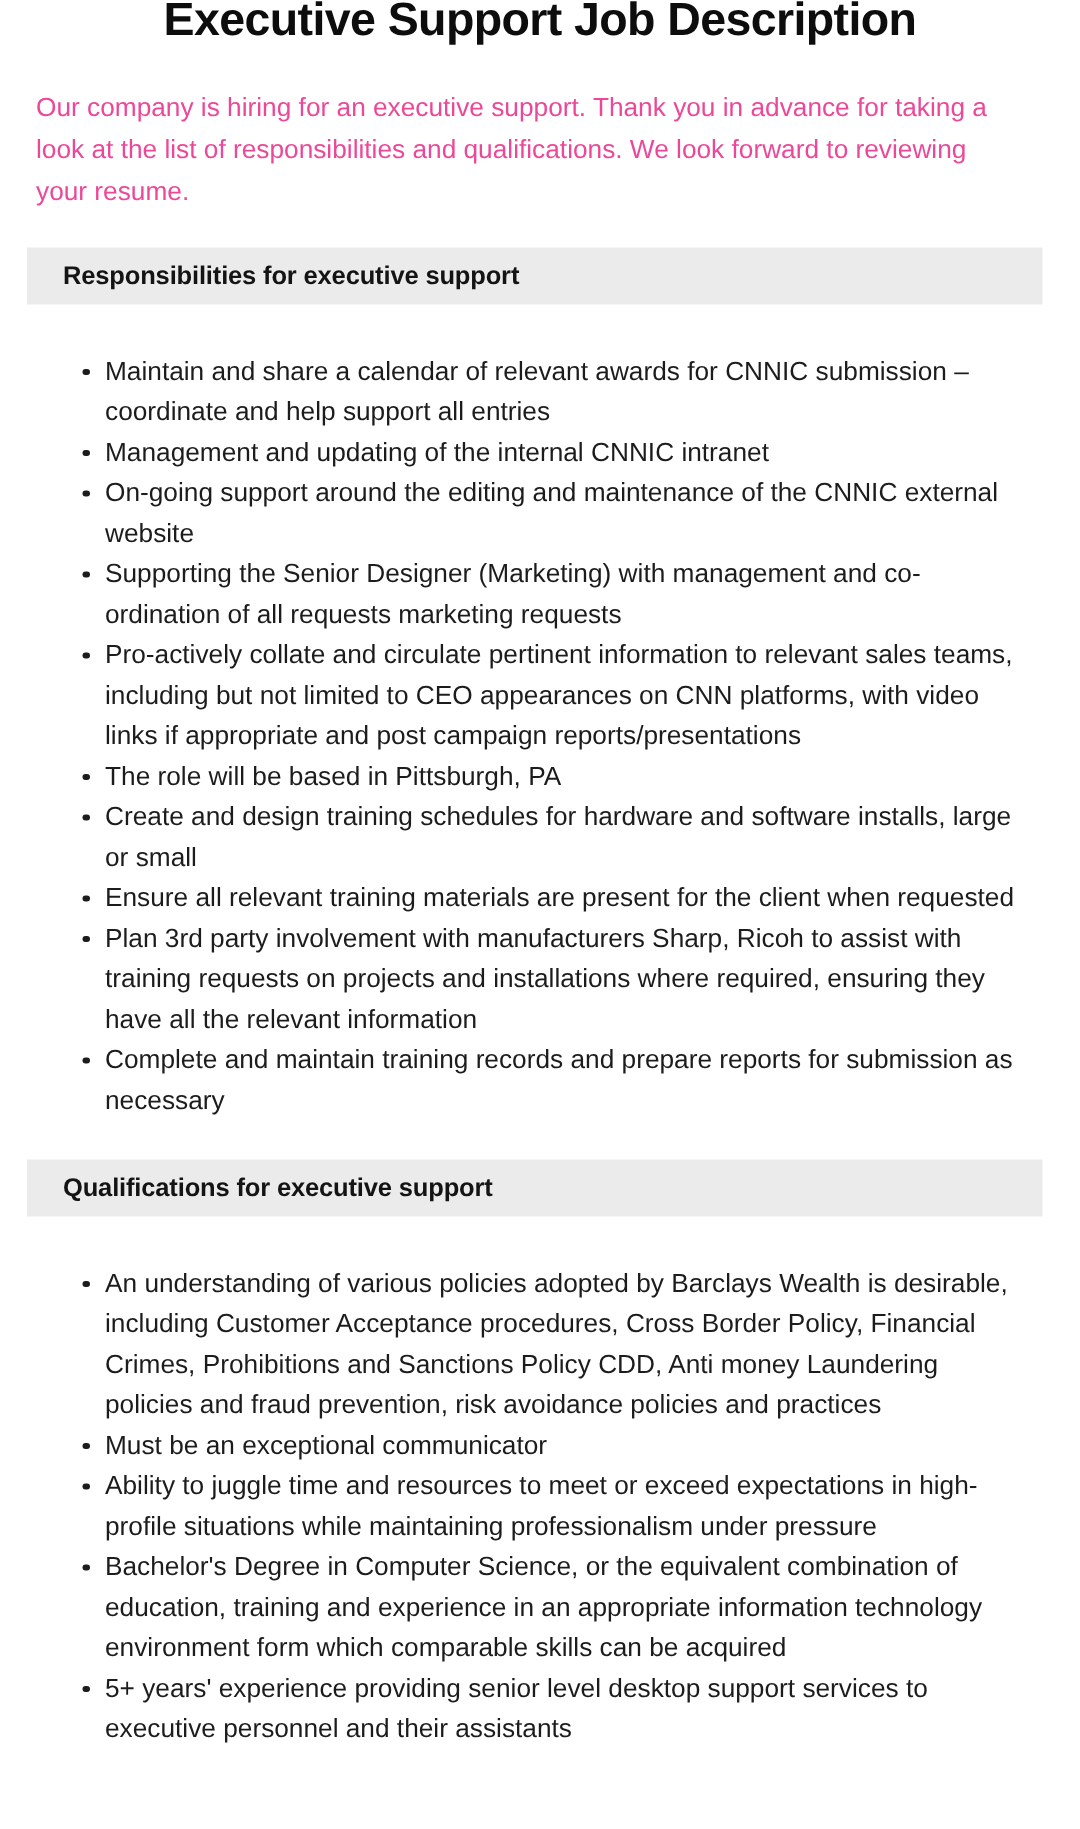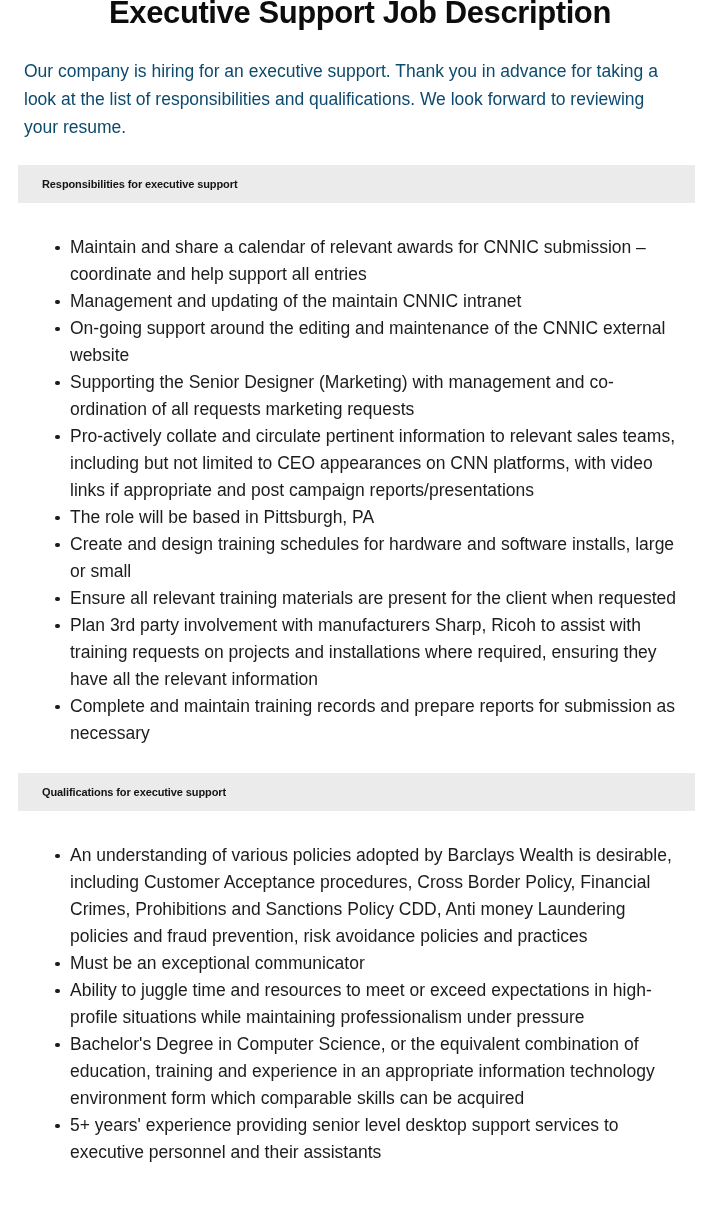--- a/index.html
+++ b/index.html
@@ -30,39 +30,39 @@
     font-weight: 700;
     letter-spacing: -0.4px;
     color: #0d0d0d;
     transform: translateY(-7px);
   }
   .intro {
     margin: 0;
     padding: 17px 24px 0 24px;
     font-size: 17.5px;
     line-height: 28px;
-    color: #0c4a6e;
+    color: #ec4899;
     max-width: 696px;
     box-sizing: border-box;
   }
   .section {
     margin-top: 24px;
   }
   .section-header {
     margin: 0 25px 0 18px;
     background: #ebebeb;
     height: 38px;
     display: flex;
     align-items: center;
     padding: 0 0 0 24px;
     box-sizing: border-box;
   }
   .section-header h2 {
     margin: 0;
-    font-size: 11px;
+    font-size: 17px;
     line-height: 20px;
     font-weight: 700;
     color: #141414;
     letter-spacing: -0.1px;
   }
   ul.bullets {
     list-style: none;
     margin: 12px;
     padding: 19px 28px 0 43px;
   }
@@ -99,21 +99,21 @@
   <h1 class="doc-title">Executive Support Job Description</h1>
 
   <p class="intro">Our company is hiring for an executive support. Thank you in advance for taking a look at the list of responsibilities and qualifications. We look forward to reviewing your resume.</p>
 
   <div class="section section-responsibilities">
     <div class="section-header">
       <h2>Responsibilities for executive support</h2>
     </div>
     <ul class="bullets">
       <li>Maintain and share a calendar of relevant awards for CNNIC submission – coordinate and help support all entries</li>
-      <li>Management and updating of the maintain CNNIC intranet</li>
+      <li>Management and updating of the internal CNNIC intranet</li>
       <li>On-going support around the editing and maintenance of the CNNIC external website</li>
       <li>Supporting the Senior Designer (Marketing) with management and co-ordination of all requests marketing requests</li>
       <li>Pro-actively collate and circulate pertinent information to relevant sales teams, including but not limited to CEO appearances on CNN platforms, with video links if appropriate and post campaign reports/presentations</li>
       <li>The role will be based in Pittsburgh, PA</li>
       <li>Create and design training schedules for hardware and software installs, large or small</li>
       <li>Ensure all relevant training materials are present for the client when requested</li>
       <li>Plan 3rd party involvement with manufacturers Sharp, Ricoh to assist with training requests on projects and installations where required, ensuring they have all the relevant information</li>
       <li>Complete and maintain training records and prepare reports for submission as necessary</li>
     </ul>
   </div>

